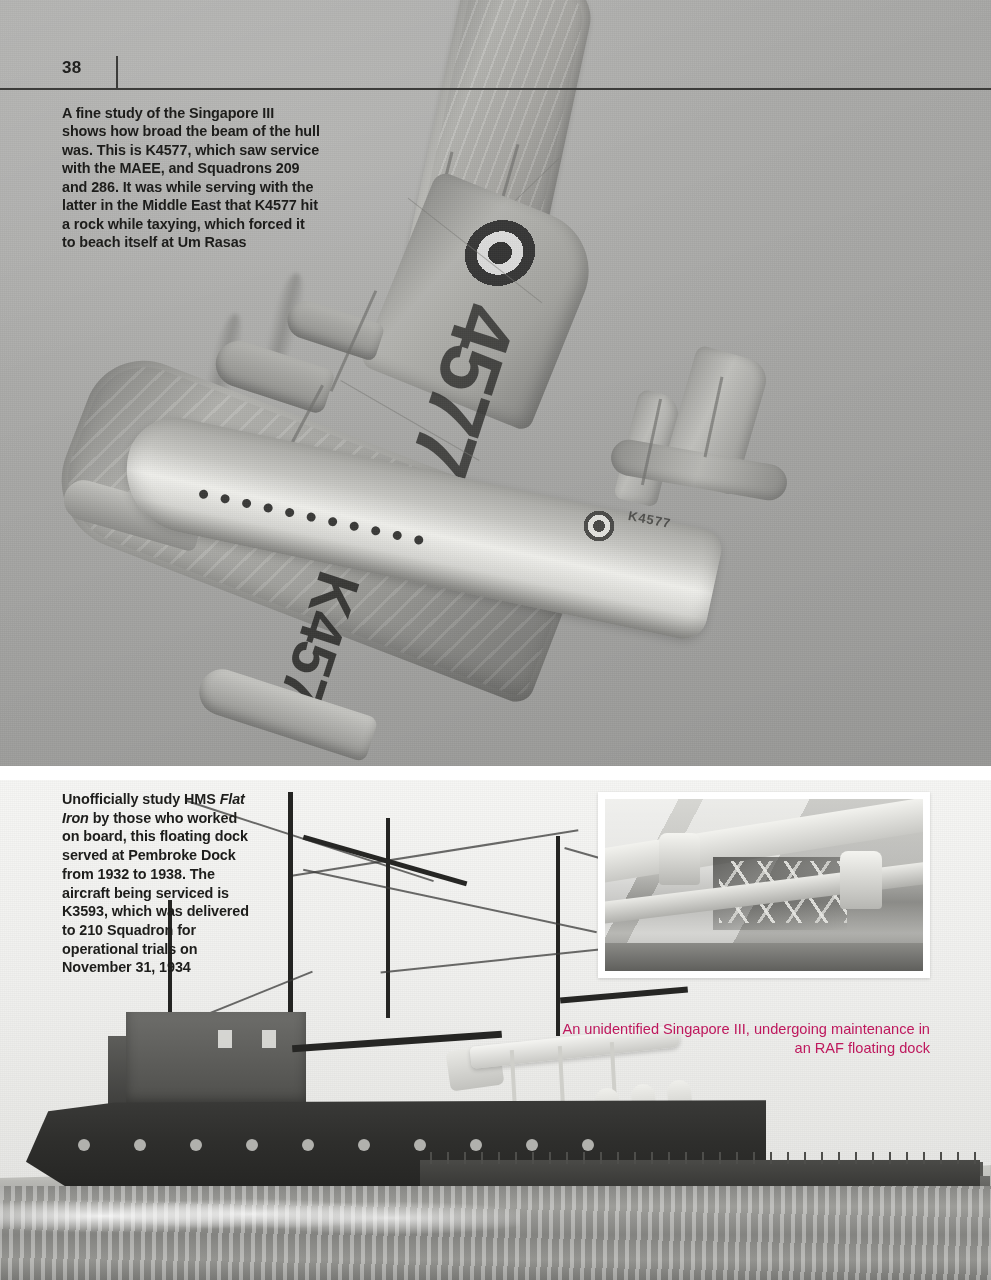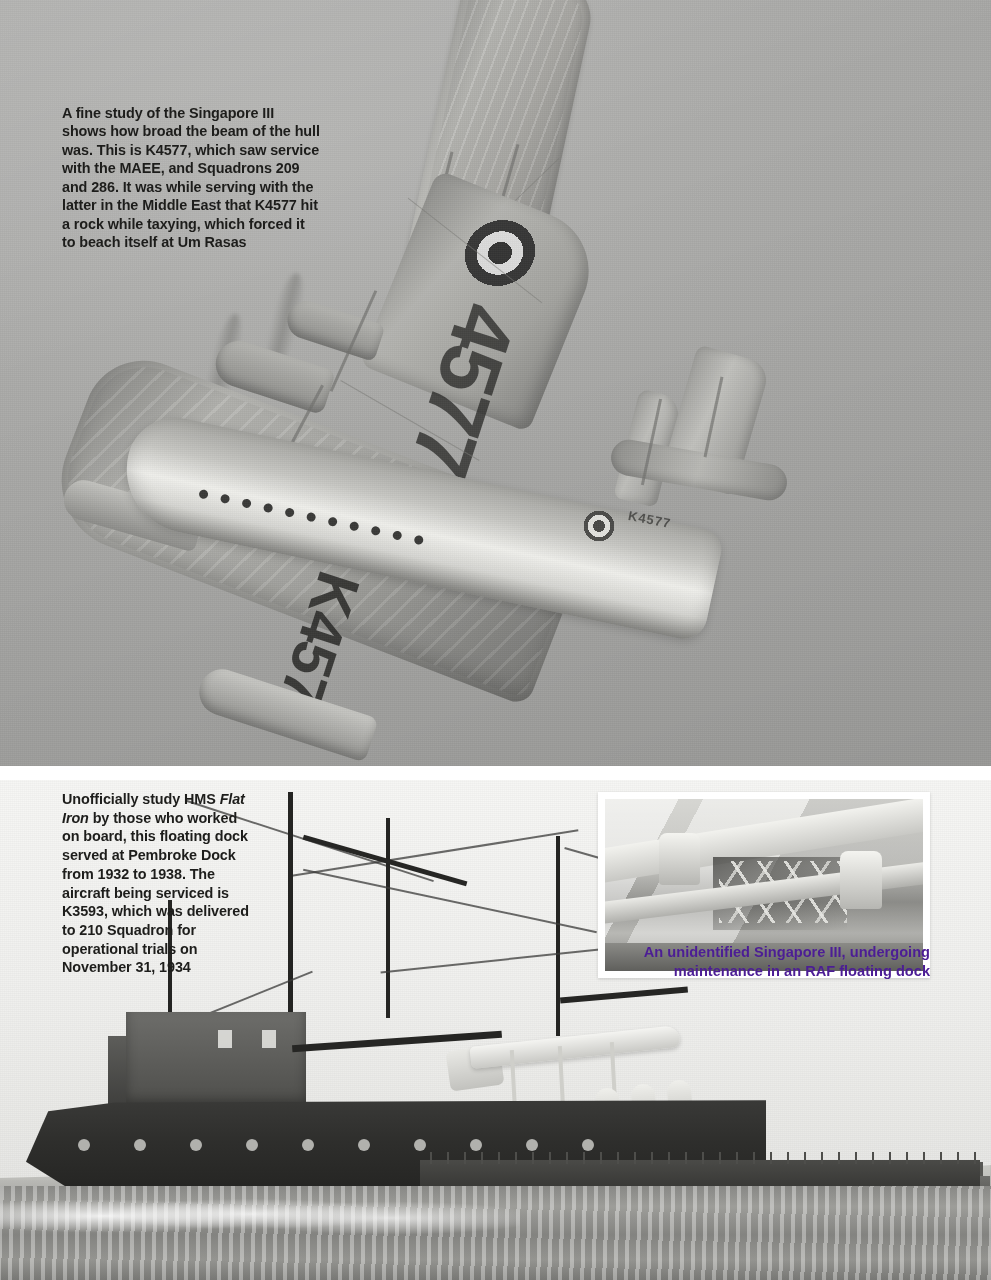--- a/index.html
+++ b/index.html
@@ -186,22 +186,22 @@
   .tick{position:absolute;left:116px;top:56px;width:2px;height:32px;background:#3c3c3a;}
 
   
   .cap{
     font-weight:700;color:#1d1d1b;line-height:1.28;
     font-size:14.4px;letter-spacing:-.1px;
   }
   .cap-top{position:absolute;left:62px;top:104px;width:258px;}
   .cap-dock{position:absolute;left:62px;top:790px;width:192px;font-size:14.4px;line-height:1.30;}
   .cap-inset{
-    position:absolute;left:560px;top:943px;width:370px;text-align:right;
-    font-weight:700;color:#4c1d95;font-size:14.6px;line-height:1.32;
+    position:absolute;left:560px;top:1020px;width:370px;text-align:right;
+    font-weight:400;color:#be185d;font-size:14.6px;line-height:1.32;
   }
   .cap em{font-style:italic;}
 
   
   .gutter{position:absolute;left:0;top:766px;width:991px;height:14px;background:#ffffff;}
 
   
   .photo-bot{
     position:absolute;left:0;top:780px;width:991px;height:500px;overflow:hidden;
     background:linear-gradient(180deg,#f3f3f1 0%,#eeeeec 42%,#e9e9e7 58%,#d9d9d6 66%,#cfcfcc 72%,#b9b9b6 100%);
@@ -435,20 +435,25 @@
       <div class="roundel-fuse"></div>
       <div class="serial-fuse">K4577</div>
 
       <div class="serial-low">K457</div>
       <div class="float"></div>
     </div>
 
     <div class="grain"></div>
   </div>
 
+  <div class="header">
+    <div class="pagenum">38</div>
+    <div class="tick"></div>
+    <div class="rule"></div>
+  </div>
 
   <div class="cap cap-top">A fine study of the Singapore III shows how broad the beam of the hull was. This is K4577, which saw service with the MAEE, and Squadrons 209 and 286. It was while serving with the latter in the Middle East that K4577 hit a rock while taxying, which forced it to beach itself at Um Rasas</div>
 
   <div class="gutter"></div>
 
   <div class="photo-bot">
     <div class="bsky"></div>
     <div class="grain"></div>
   </div>
 

